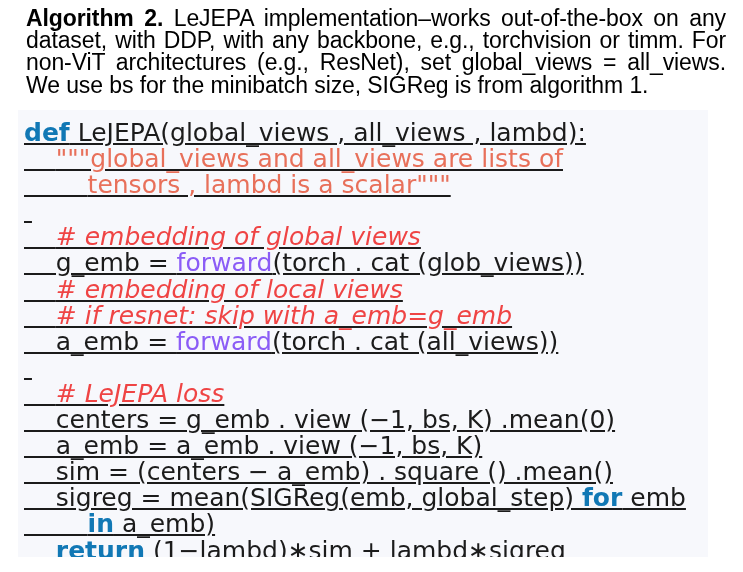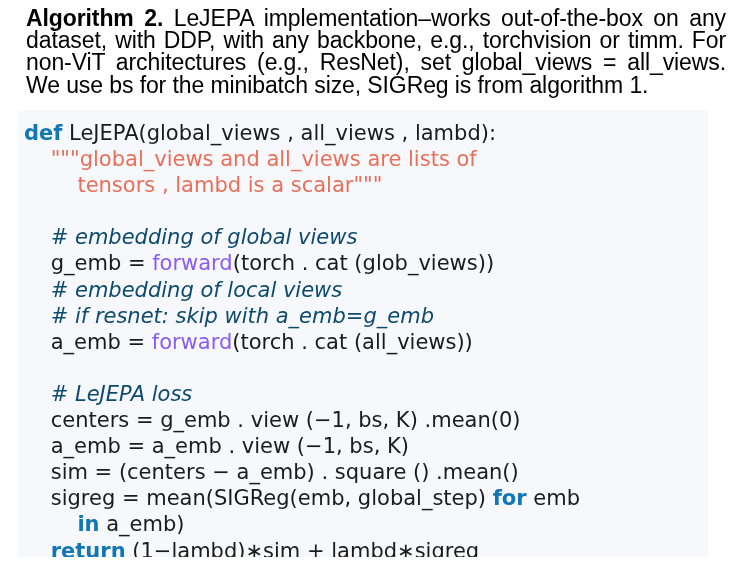--- a/index.html
+++ b/index.html
@@ -50,42 +50,43 @@
     top: 110px;
     width: 690px;
     height: 447px;
     background: #f7f8fc;
     box-sizing: border-box;
     padding: 10px 0 0 6px;
     overflow: hidden;
   }
   .code-lines {
     font-family: "DejaVu Sans", sans-serif;
-    font-size: 21px;
+    font-size: 25px;
     line-height: 26.1px;
     color: #1b1b1b;
     white-space: pre;
     letter-spacing: 0px;
+    text-decoration: underline;
   }
   .line {
     white-space: pre;
     min-height: 26.1px;
   }
   .kw {
     color: #1178b5;
     font-weight: bold;
   }
   .fn {
     color: #8b5cf6;
   }
   .str {
     color: #e8705a;
   }
   .cmt {
-    color: #0c4a6e;
+    color: #ef4444;
     font-style: italic;
   }
   .pl {
     color: #1b1b1b;
   }
   .blank {
     height: 26.1px;
   }
 </style>
 </head>

